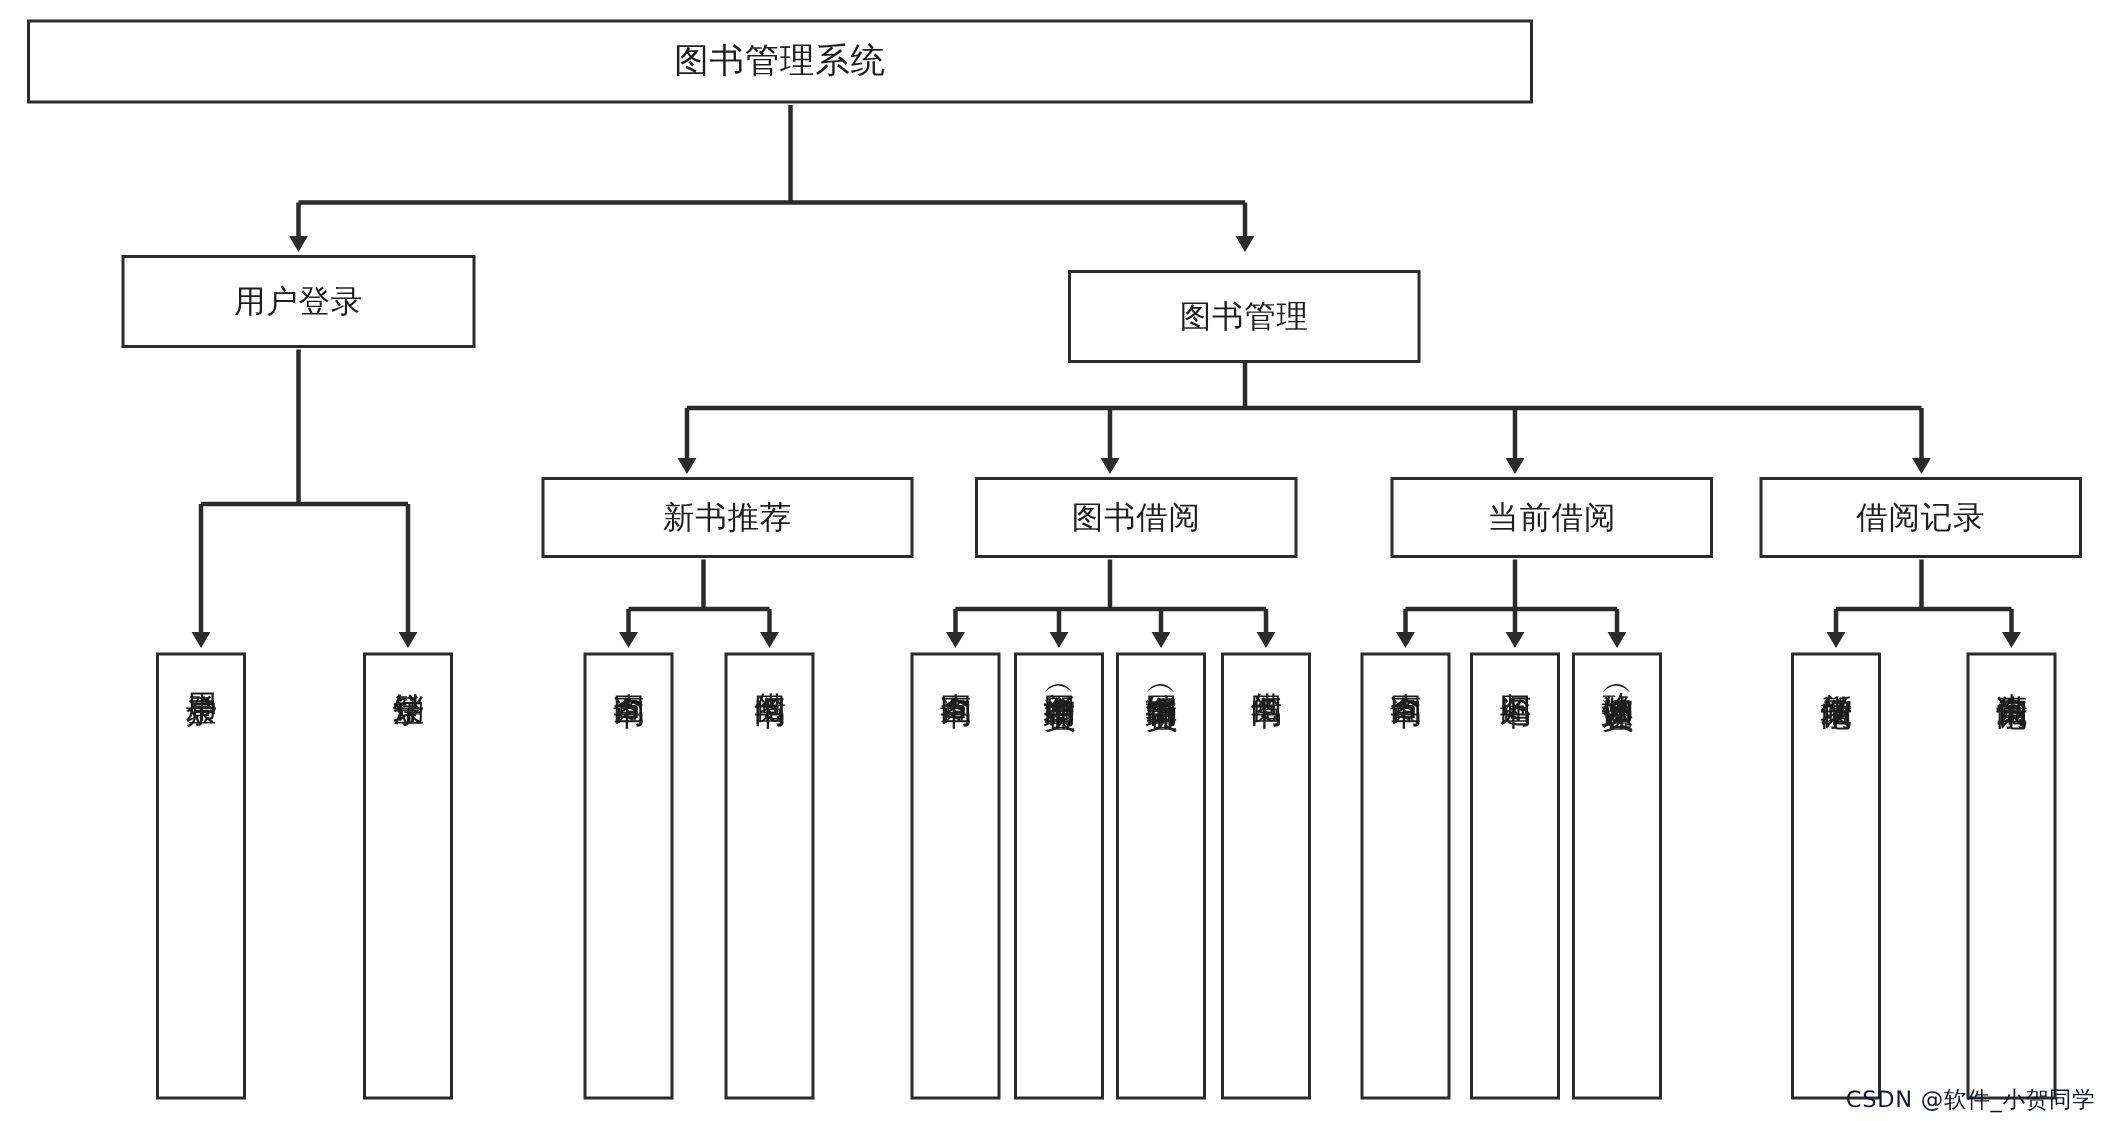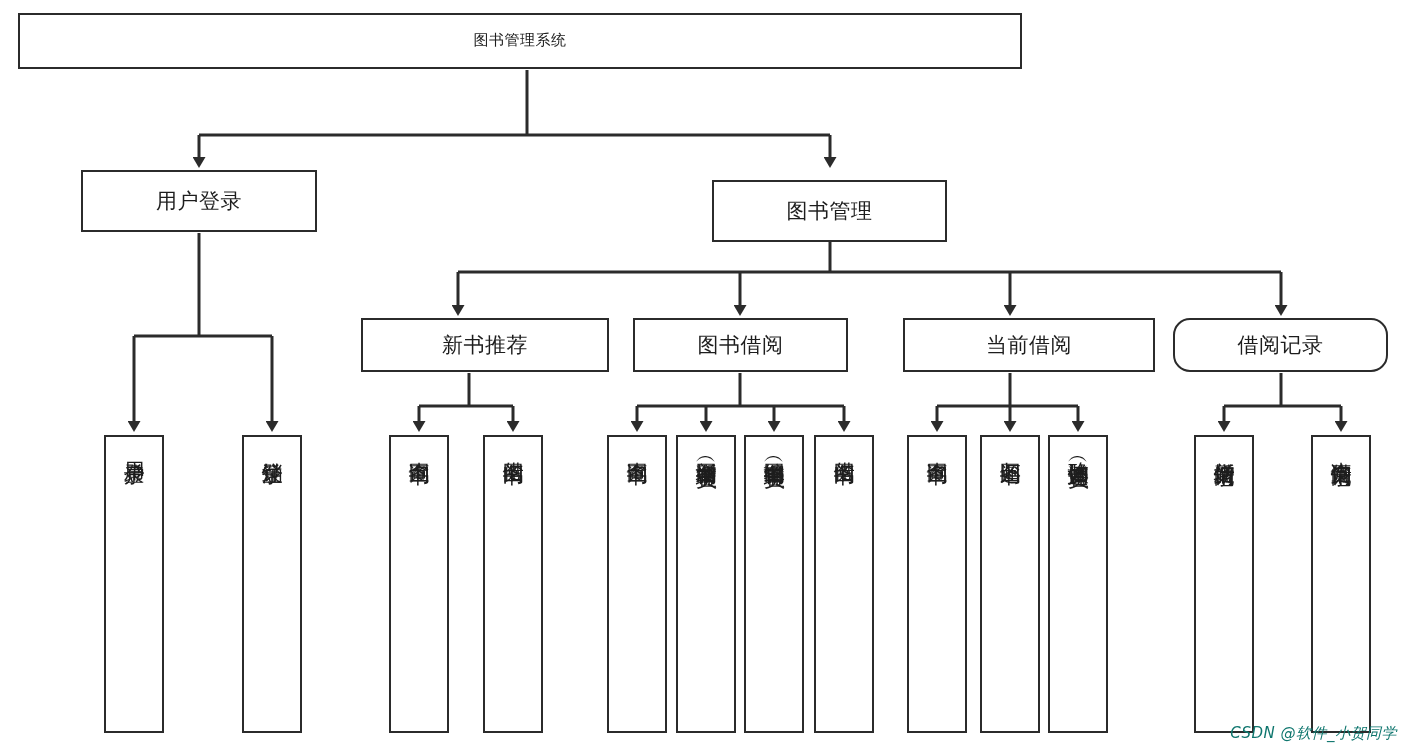--- a/index.html
+++ b/index.html
@@ -39,44 +39,43 @@
     display: block;
     text-align: center;
     line-height: 1.15;
     letter-spacing: 0.5px;
   }
   .node.horizontal .label {
     font-size: 21px;
     writing-mode: horizontal-tb;
   }
   .node.root .label {
-    font-size: 15px;
+    font-size: 23px;
   }
   .node.vertical {
     align-items: flex-start;
     justify-content: center;
     padding-top: 8px;
   }
   .node.vertical .label {
     writing-mode: vertical-rl;
     text-orientation: upright;
     font-size: 21px;
     line-height: 1.08;
     letter-spacing: 1px;
     white-space: nowrap;
   }
   .watermark {
     position: absolute;
     right: 8px;
     bottom: 4px;
     font-size: 15px;
-    color: #0f766e;
+    color: #0f172a;
     letter-spacing: 0.5px;
     white-space: nowrap;
-    font-style: italic;
   }
 </style>
 </head>
 <body>
 
 <div id="diagram-root">
 
   <svg class="wires" viewBox="0 0 1405 747">
     <defs>
       <marker id="arrow" markerWidth="11" markerHeight="13" refX="1" refY="6.5" orient="auto" markerUnits="userSpaceOnUse">
@@ -134,27 +133,27 @@
   <div class="node horizontal" style="left:81px; top:170px; width:236px; height:62px;">
     <span class="label">用户登录</span>
   </div>
   <div class="node horizontal" style="left:712px; top:170px; width:235px; height:62px;margin-top:10px;">
     <span class="label">图书管理</span>
   </div>
 
   <div class="node horizontal" style="left:361px; top:318px; width:248px; height:54px;">
     <span class="label">新书推荐</span>
   </div>
-  <div class="node horizontal" style="left:633px; top:318px; width:215px; height:54px;">
+  <div class="node horizontal" style="left:650px; top:318px; width:215px; height:54px;">
     <span class="label">图书借阅</span>
   </div>
-  <div class="node horizontal" style="left:903px; top:318px; width:252px; height:54px;">
+  <div class="node horizontal" style="left:927px; top:318px; width:215px; height:54px;">
     <span class="label">当前借阅</span>
   </div>
-  <div class="node horizontal" style="left:1173px; top:318px; width:215px; height:54px;border-radius:17px;">
+  <div class="node horizontal" style="left:1173px; top:318px; width:215px; height:54px;">
     <span class="label">借阅记录</span>
   </div>
 
   <div class="node vertical" style="left:104px; top:435px; width:60px; height:298px;">
     <span class="label">用户登录</span>
   </div>
   <div class="node vertical" style="left:242px; top:435px; width:60px; height:298px;">
     <span class="label">注销登录</span>
   </div>
 

